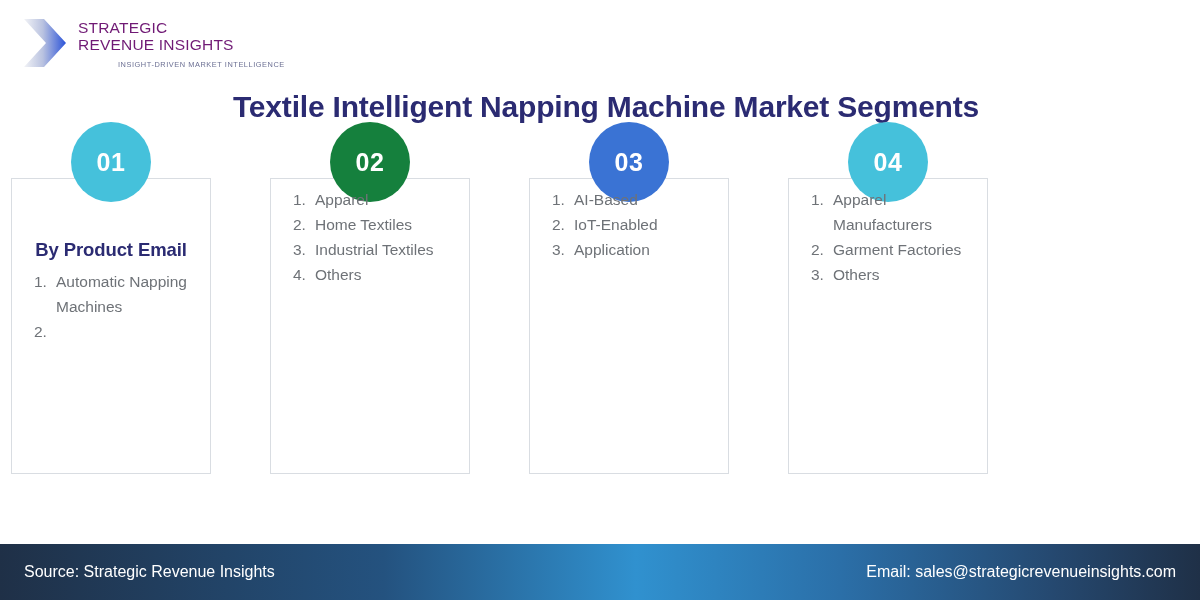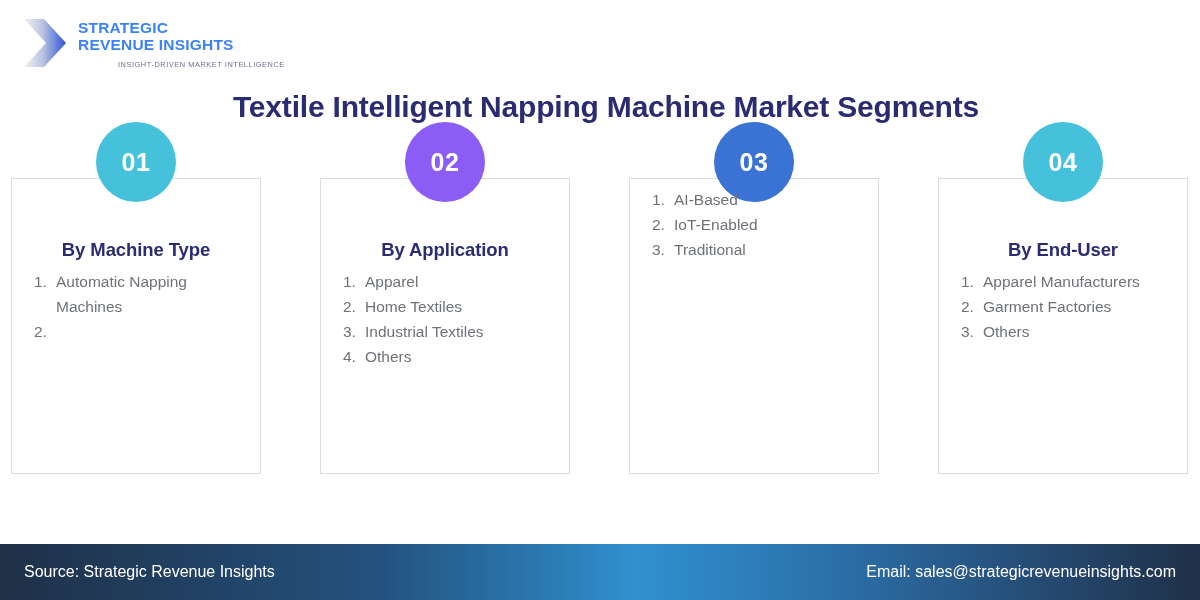--- a/index.html
+++ b/index.html
@@ -30,23 +30,23 @@
     flex: 0 0 auto;
   }
   .logo-text-block {
     display: flex;
     flex-direction: column;
     justify-content: center;
     padding-top: 2px;
   }
   .logo-line {
     font-size: 15.5px;
-    font-weight: bold;
+    font-weight: normal;
     letter-spacing: 0.2px;
-    color: #3b82f6;
+    color: #701a75;
     line-height: 17px;
     white-space: nowrap;
   }
   .logo-tagline {
     margin-top: 7px;
     font-size: 7.4px;
     letter-spacing: 0.55px;
     color: #6b6f93;
     white-space: nowrap;
     line-height: 9px;
@@ -72,21 +72,21 @@
     position: absolute;
     left: 11px;
     top: 178px;
     width: 1179px;
     height: 296px;
     display: flex;
     gap: 59px;
   }
   .card {
     position: relative;
-    width: 250px;
+    width: 200px;
     height: 296px;
     box-sizing: border-box;
     border: 1px solid #d9dde2;
     background: #ffffff;
   }
   .badge {
     position: absolute;
     top: -57px;
     left: 50%;
     transform: translateX(-50%);
@@ -179,56 +179,54 @@
 </div>
 
 <div class="page-title">Textile Intelligent Napping Machine Market Segments</div>
 
 <div class="cards">
 
   <div class="card">
     <div class="badge" style="background:#45c1db">
       <span>01</span>
     </div>
-    <div class="card-heading">By Machine Type</div>
+    <div class="card-heading">By Product Email</div>
     <ul class="card-list">
       <li><span class="num">1.</span><span>Automatic Napping Machines</span></li>
       <li><span class="num">2.</span></li>
     </ul>
   </div>
 
   <div class="card">
-    <div class="badge" style="background:#8b5cf6">
+    <div class="badge" style="background:#15803d">
       <span>02</span>
     </div>
-    <div class="card-heading">By Application</div>
     <ul class="card-list">
       <li><span class="num">1.</span><span>Apparel</span></li>
       <li><span class="num">2.</span><span>Home Textiles</span></li>
       <li><span class="num">3.</span><span>Industrial Textiles</span></li>
       <li><span class="num">4.</span><span>Others</span></li>
     </ul>
   </div>
 
   <div class="card">
     <div class="badge" style="background:#3a73d4">
       <span>03</span>
     </div>
     <ul class="card-list">
       <li><span class="num">1.</span><span>AI-Based</span></li>
       <li><span class="num">2.</span><span>IoT-Enabled</span></li>
-      <li><span class="num">3.</span><span>Traditional</span></li>
+      <li><span class="num">3.</span><span>Application</span></li>
     </ul>
   </div>
 
   <div class="card">
     <div class="badge" style="background:#45c1db">
       <span>04</span>
     </div>
-    <div class="card-heading">By End-User</div>
     <ul class="card-list">
       <li><span class="num">1.</span><span>Apparel Manufacturers</span></li>
       <li><span class="num">2.</span><span>Garment Factories</span></li>
       <li><span class="num">3.</span><span>Others</span></li>
     </ul>
   </div>
 
 </div>
 
 <div class="footer" style="background: linear-gradient(90deg, rgb(31, 48, 71) 0%, rgb(36, 82, 127) 32%, rgb(48, 145, 207) 53%, rgb(43, 111, 168) 70%, rgb(37, 72, 111) 88%, rgb(31, 48, 71) 100%); gap: 43px;">

